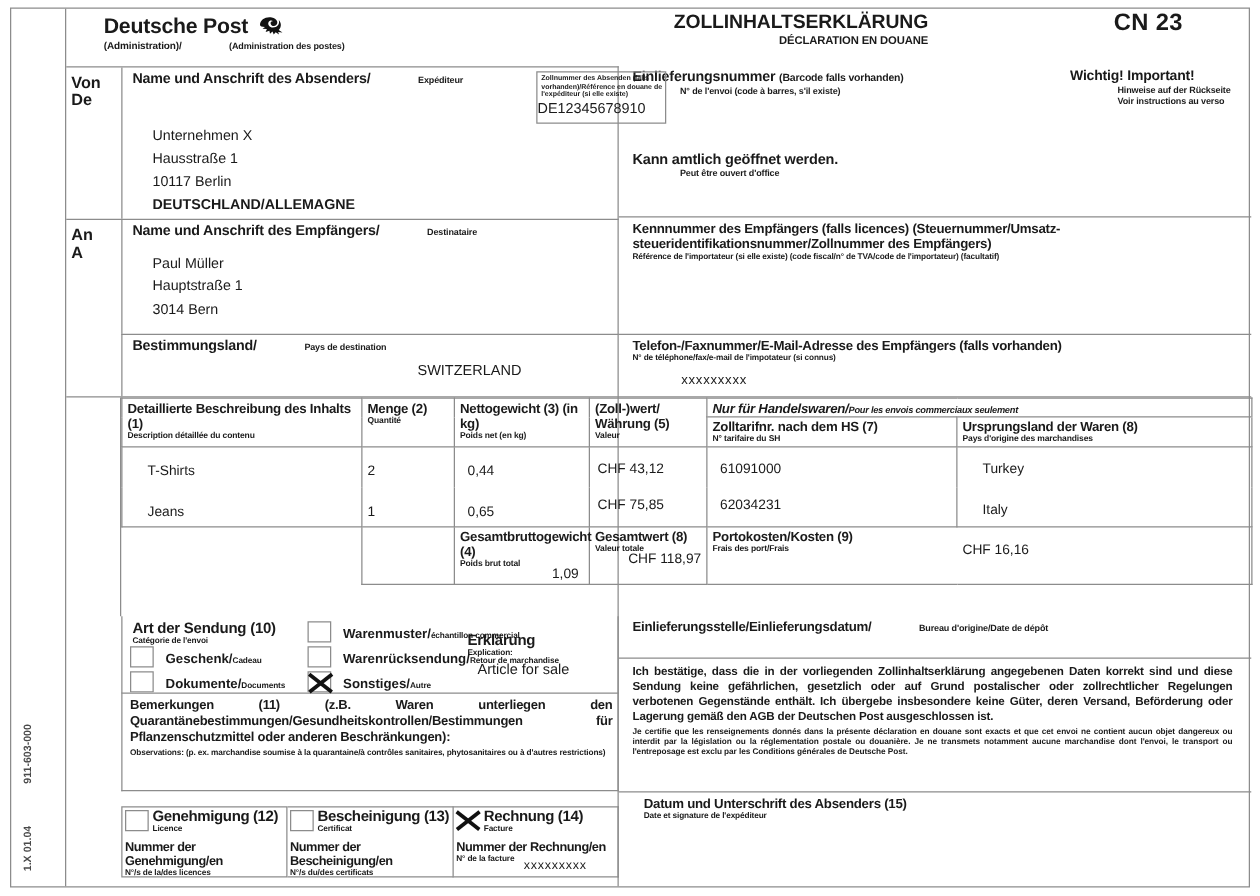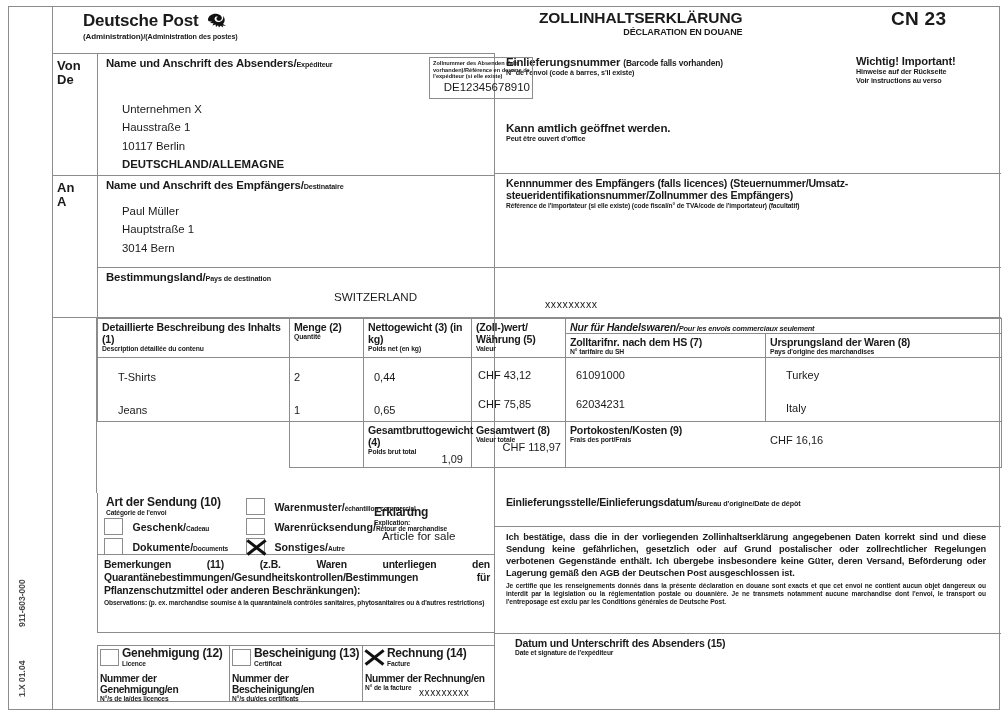--- a/index.html
+++ b/index.html
@@ -6,21 +6,21 @@
   html, body {
     margin: 0; padding: 0;
     background: #ffffff;
   }
   body {
     width: 1008px; height: 717px;
     font-family: "Liberation Sans", sans-serif;
     color: #1a1a1a;
     overflow: hidden;
   }
-  .fr  { font-weight: bold; font-size: 7.2px; letter-spacing: -.1px; }
+  .fr  { font-weight: bold; font-size: 7.2px; letter-spacing: -.1px; padding-left: 38px; }
   .fr-n{ font-weight: bold; font-size: 6.6px; letter-spacing: -.1px; line-height: 1.25; }
   .lbl-blk { line-height: 1.12; }
 
   
   #page {
     position: relative;
     width: 1008px; height: 717px;
     background: #fff;
   }
   #frame {
@@ -84,21 +84,21 @@
   .lbl-main-sm { font-size: 10.6px; font-weight: bold; letter-spacing: -.2px; }
   .addr { font-size: 11.4px; font-weight: normal; line-height: 1.62; }
   .addr-bold { font-weight: bold; }
 
   
   .zollnr-box {
     position: absolute; left: 331px; top: 3px; width: 104px; height: 42px;
     border: 1px solid #8c8c8c;
   }
   .zollnr-lbl { font-size: 5.6px; font-weight: bold; line-height: 1.2; padding: 2px 2px 0 3px; }
-  .zollnr-val { font-size: 11.5px; text-align: right; padding-right: 2px; margin-top: 1px; }
+  .zollnr-val { font-size: 11.5px; text-align: left; padding-right: 2px; margin-top: 1px; }
 
   
   table.goods {
     border-collapse: collapse;
     table-layout: fixed;
     width: 100%;
   }
   table.goods td, table.goods th {
     border: 1px solid #8c8c8c;
     vertical-align: top;
@@ -252,20 +252,24 @@
   <div style="position:absolute; left:486px; top:166px; width:506px; height:94px; border-top:1px solid #8c8c8c;">
     <div style="position:absolute;left:11px;top:4px;width:490px;" class="lbl-blk">
       <div class="lbl-main-sm">Kennnummer des Empfängers (falls licences) (Steuernummer/Umsatz-</div>
       <div class="lbl-main-sm">steueridentifikationsnummer/Zollnummer des Empfängers)</div>
       <div class="fr-n">Référence de l'importateur (si elle existe) (code fiscal/n° de TVA/code de l'importateur) (facultatif)</div>
     </div>
     <div style="position:absolute;left:40px;top:62px;font-size:11px;"></div>
   </div>
 
   <div style="position:absolute; left:486px; top:260px; width:506px; height:50px; border-top:1px solid #8c8c8c;">
+    <div style="position:absolute;left:11px;top:3px;">
+      <div class="lbl-main-sm">Telefon-/Faxnummer/E-Mail-Adresse des Empfängers (falls vorhanden)</div>
+      <div class="fr-n">N° de téléphone/fax/e-mail de l'impotateur (si  connus)</div>
+    </div>
     <div style="position:absolute;left:50px;top:30px;font-size:10.5px;letter-spacing:.6px;">xxxxxxxxx</div>
   </div>
 
   <div style="position:absolute; left:44px; top:310px; width:948px; border-top:1px solid #8c8c8c;">
     <div style="position:absolute;left:0;top:0;width:44px;height:175px;border-right:1px solid #8c8c8c;"></div>
     <div style="position:absolute;left:44px;top:0;width:904px;">
       <table class="goods">
         <colgroup>
           <col style="width:192px">
               <col style="width:74px">

